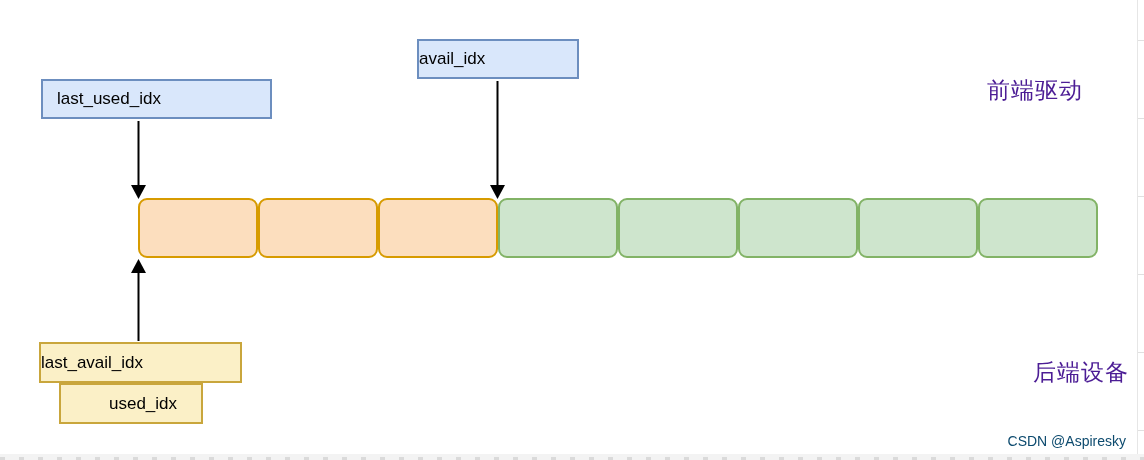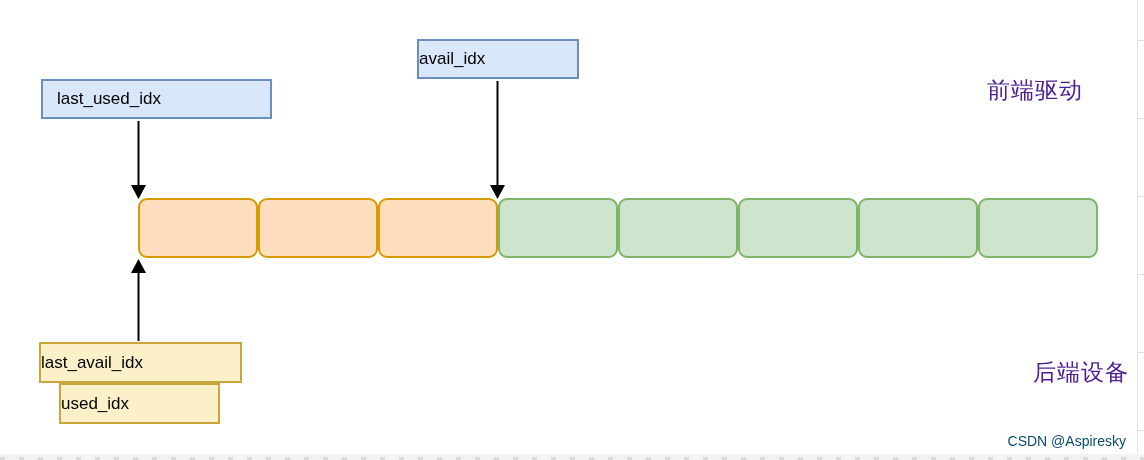--- a/index.html
+++ b/index.html
@@ -19,21 +19,21 @@
     font-size:17px;color:#000;
     border:2px solid;
     white-space:nowrap;
   }
   .pbox.blue{background:var(--pointer-fill,#D9E7FB);border-color:var(--pointer-border,#6C8EBF);}
   .pbox.yellow{background:var(--device-fill,#FBF0C7);border-color:var(--device-border,#C9A63C);}
 
   #box-last-used{left:41px;top:79px;width:231px;height:40px;padding-left:14px;}
   #box-avail{left:417px;top:39px;width:162px;height:40px;}
   #box-last-avail{left:39px;top:342px;width:203px;height:41px;z-index:2;}
-  #box-used{left:59px;top:383px;width:161px;height:41px;z-index:1;}
+  #box-used{left:59px;top:383px;width:144px;height:41px;z-index:1;padding-left:48px;}
 
   
   .row{
     position:absolute;left:138px;top:198px;
     width:960px;height:60px;
     display:flex;
   }
   .cell{
     box-sizing:border-box;
     width:120px;height:60px;

